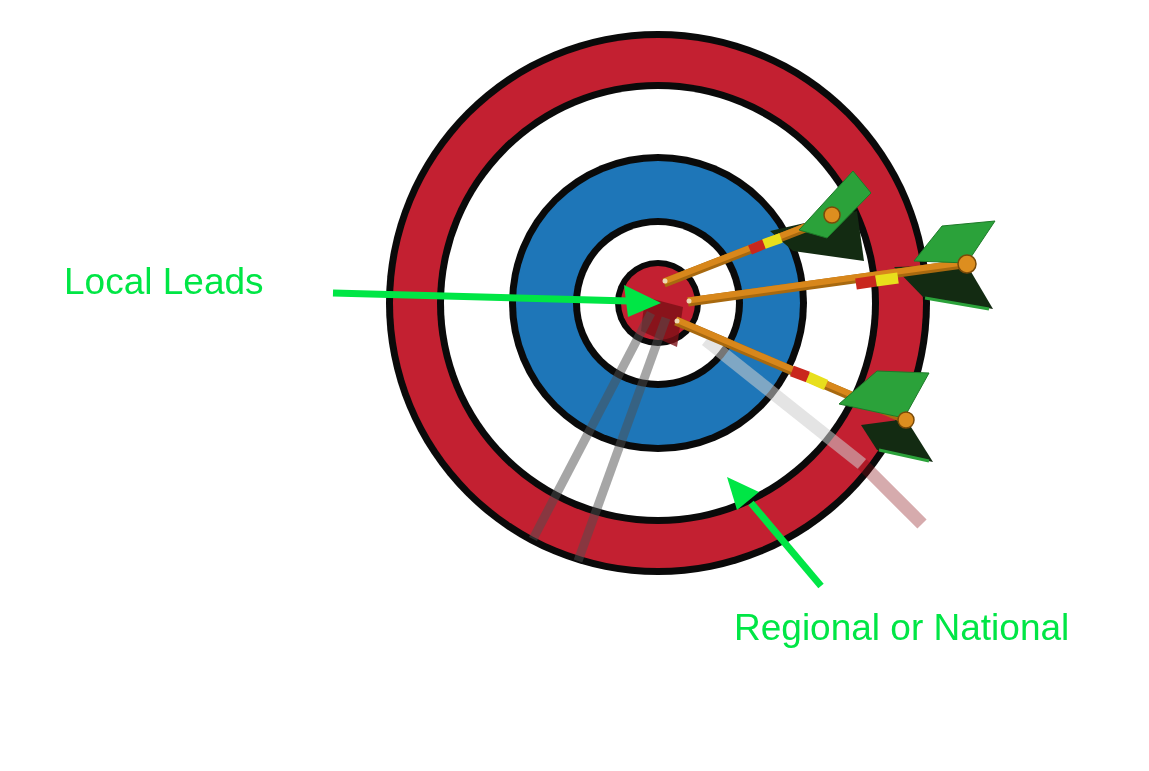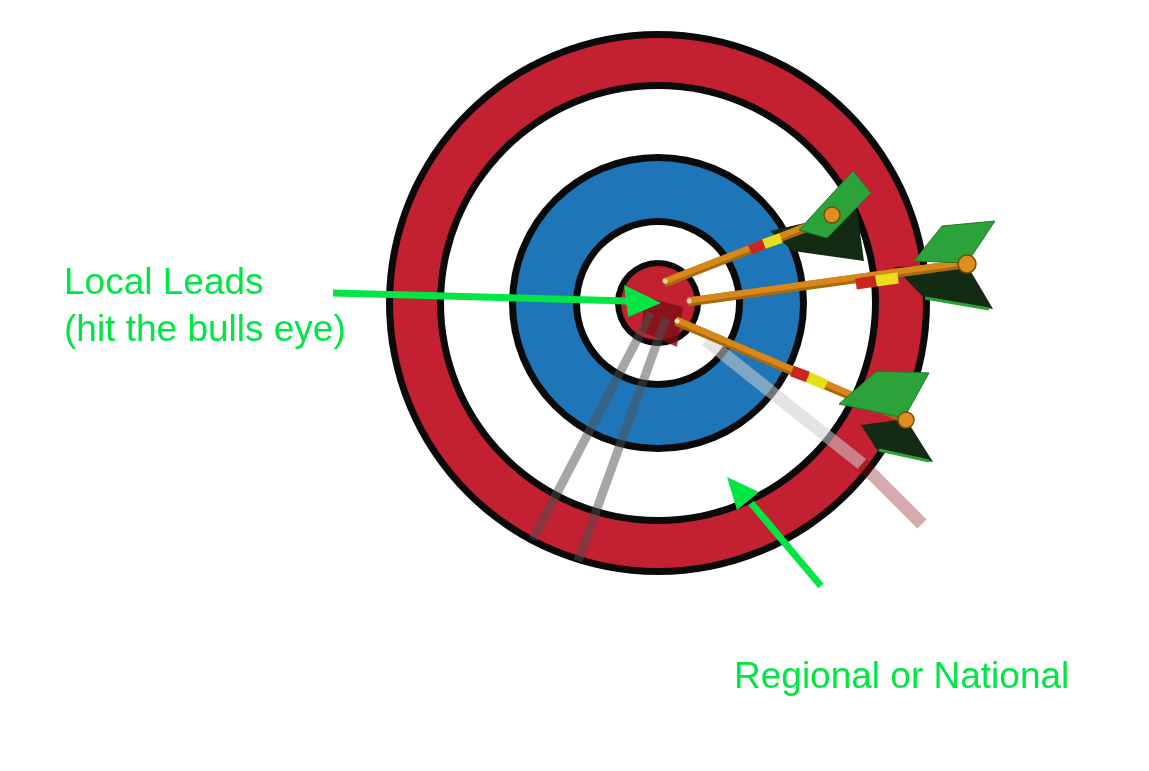--- a/index.html
+++ b/index.html
@@ -28,21 +28,20 @@
     white-space: nowrap;
     letter-spacing: 0px;
   }
   .label-local {
     left: 64px;
     top: 258px;
   }
   .label-regional {
     left: 734px;
     top: 604px;
-    margin-top: 48px;
   }
 </style>
 </head>
 <body>
 
 <div class="stage">
   <svg width="1149" height="771" viewBox="0 0 1149 771">
 
     <g>
       <circle cx="658" cy="303" r="272" fill="var(--outline-black, #0A0A0A)"></circle>
@@ -105,18 +104,17 @@
       <polygon points="661,303 624,285 628,317" fill="var(--annotation-green, #00E645)"></polygon>
     </g>
     <g>
       <line x1="821" y1="586" x2="751" y2="503" stroke="var(--annotation-green, #00E645)" stroke-width="7"></line>
       <polygon points="727,477 759,492 737,510" fill="var(--annotation-green, #00E645)"></polygon>
     </g>
   </svg>
 
   <div class="annotation-label label-local">
     <div>Local Leads</div>
-    <div>(hit the bulls eye)</div>
   </div>
   <div class="annotation-label label-regional">
     <div>Regional or National</div>
   </div>
 </div>
 
 </body></html>

